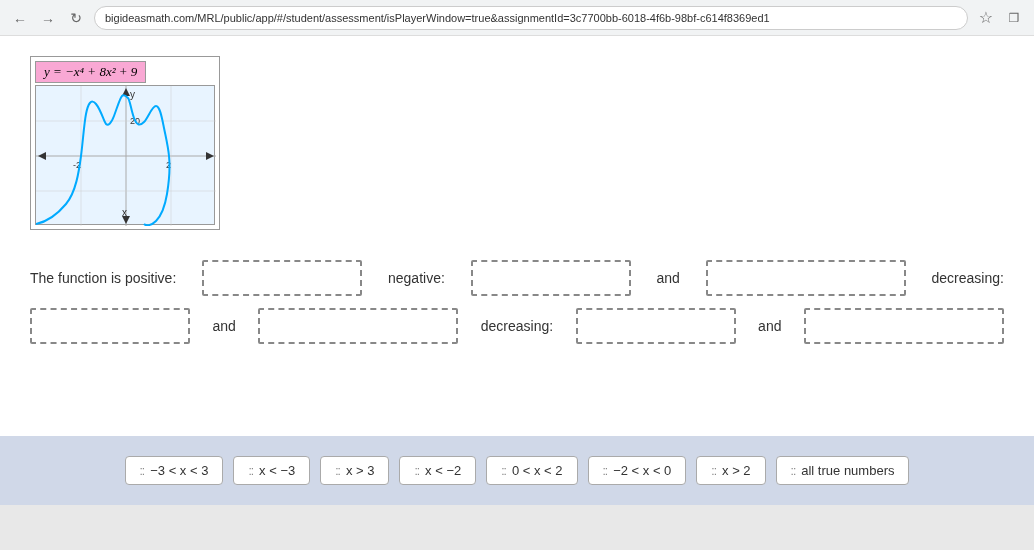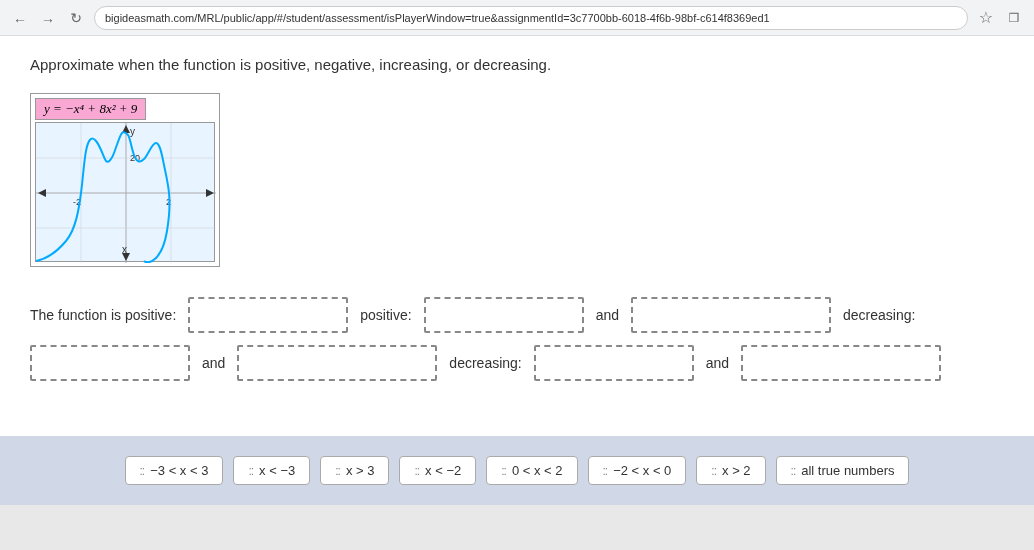--- a/index.html
+++ b/index.html
@@ -89,23 +89,24 @@
       border: 1px solid #999;
     }
 
     
     .answer-rows {
       margin-bottom: 30px;
     }
     .answer-row {
       display: flex;
       align-items: center;
-      gap: 12px;
+      gap: 6px;
       margin-bottom: 12px;
       flex-wrap: wrap;
+      justify-content: space-between;
     }
     .label-text {
       font-size: 14px;
       color: #333;
       white-space: nowrap;
     }
     .drop-box {
       border: 2px dashed #888;
       border-radius: 2px;
       min-width: 160px;
@@ -158,21 +159,20 @@
   <div class="nav-btn">↻</div>
   <div class="url-bar">
     <span>bigideasmath.com/MRL/public/app/#/student/assessment/isPlayerWindow=true&amp;assignmentId=3c7700bb-6018-4f6b-98bf-c614f8369ed1</span>
   </div>
   <div class="star-btn">☆</div>
   <div class="window-btn">❐</div>
 </div>
 
 <div class="main-content">
 
-  <div class="question-text">Approximate when the function is positive, negative, increasing, or decreasing.</div>
 
   
   <div class="graph-container">
     <div class="graph-equation">
       <em>y = −x⁴ + 8x² + 9</em>
     </div>
     <div class="graph-canvas">
       <svg width="180" height="140">
 
         <line x1="90" y1="0" x2="90" y2="140" stroke="#aaa" stroke-width="1"></line>
@@ -198,21 +198,21 @@
       </svg>
     </div>
   </div>
 
   
   <div class="answer-rows">
 
     <div class="answer-row">
       <span class="label-text">The function is positive:</span>
       <div class="drop-box"></div>
-      <span class="label-text">positive:</span>
+      <span class="label-text">negative:</span>
       <div class="drop-box"></div>
       <span class="label-text">and</span>
       <div class="drop-box wide"></div>
       <span class="label-text">decreasing:</span>
     </div>
 
     <div class="answer-row">
       <div class="drop-box"></div>
       <span class="label-text">and</span>
       <div class="drop-box wide"></div>

